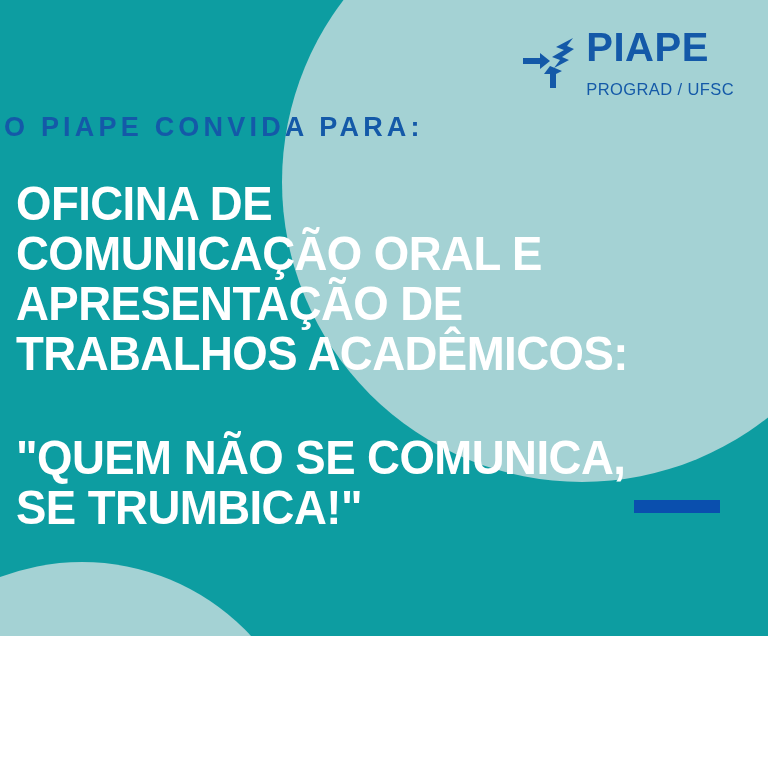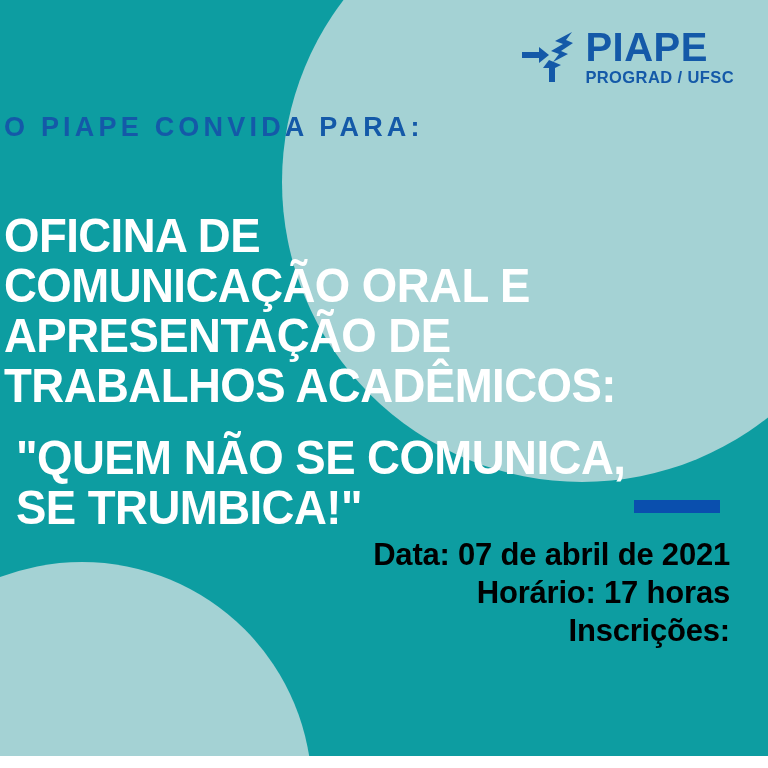--- a/index.html
+++ b/index.html
@@ -6,21 +6,21 @@
   html, body {
     margin: 0;
     padding: 0;
     background: #ffffff;
   }
   * { box-sizing: border-box; }
 
   .poster {
     position: relative;
     width: 768px;
-    height: 756px;
+    height: 636px;
     overflow: hidden;
     background: #0d9da1;
     font-family: "Liberation Sans", sans-serif;
     -webkit-font-smoothing: antialiased;
   }
 
   
   .bg-layer {
     position: absolute;
     inset: 0;
@@ -78,45 +78,44 @@
     color: #1459a8;
     font-size: 40px;
     font-weight: bold;
     letter-spacing: 0.5px;
     line-height: 0.95;
     font-family: "Liberation Sans", sans-serif;
   }
   .logo-sub {
     color: #1459a8;
     font-size: 16.5px;
-    font-weight: bold;
+    font-weight: normal;
     letter-spacing: 0.4px;
-    margin-top: 3px;
+    margin-top: 15px;
     font-family: "Liberation Sans", sans-serif;
   }
 
   
   .kicker {
     position: absolute;
     left: 4px;
     top: 113px;
     color: #1459a8;
     font-size: 27px;
     font-weight: bold;
     letter-spacing: 4.2px;
     line-height: 1.1;
   }
 
   
   .title-block {
     position: absolute;
-    left: 4px;
+    left: 16px;
     top: 178px;
     width: 750px;
-    margin-top: 32px;
   }
   .title-line {
     color: #ffffff;
     font-size: 49px;
     font-weight: bold;
     line-height: 50px;
     letter-spacing: -0.6px;
     transform: scaleX(0.93);
     transform-origin: left center;
     white-space: nowrap;
@@ -222,23 +221,18 @@
       <div class="title-line">TRABALHOS ACADÊMICOS:</div>
     </div>
 
     <div class="quote-block">
       <div class="quote-line">"QUEM NÃO SE COMUNICA,</div>
       <div class="quote-line">SE TRUMBICA!"</div>
     </div>
 
     <div class="blue-rule"></div>
 
-    <div class="details">
-      <div class="detail-line">Data: 07 de abril de 2021</div>
-      <div class="detail-line">Horário: 17 horas</div>
-      <div class="detail-line">Inscrições:</div>
-    </div>
 
     <div class="links">
     </div>
 
   </div>
 </div>
 
 </body></html>

